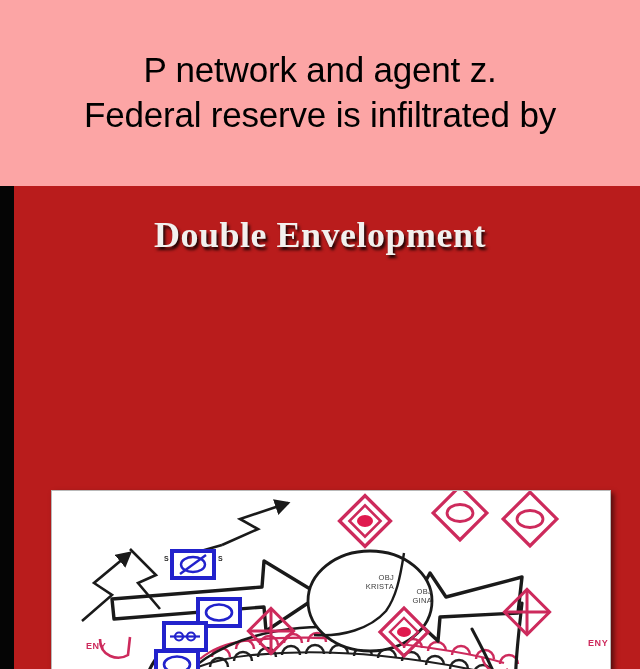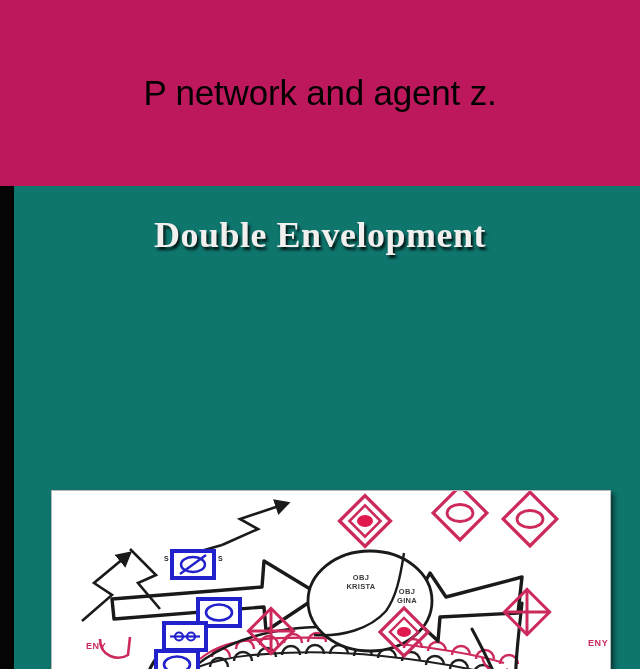--- a/index.html
+++ b/index.html
@@ -11,21 +11,21 @@
     width: 640px;
     height: 669px;
     overflow: hidden;
     font-family: "Liberation Sans", sans-serif;
   }
 
   
   #caption {
     width: 640px;
     height: 186px;
-    background: #be185d;
+    background: #fca5a5;
     display: flex;
     flex-direction: column;
     align-items: center;
     justify-content: center;
     box-sizing: border-box;
     padding: 4px 10px 6px 10px;
   }
   .cap-line {
     font-family: "Liberation Sans", sans-serif;
     font-size: 35px;
@@ -34,21 +34,21 @@
     text-align: center;
     white-space: nowrap;
     letter-spacing: -0.2px;
   }
 
   
   #slide {
     position: relative;
     width: 640px;
     height: 483px;
-    background: #0f766e;
+    background: #b91c1c;
     overflow: hidden;
   }
   #left-black-bar {
     position: absolute;
     left: 0; top: 0;
     width: 14px; height: 483px;
     background: #050505;
   }
   #slide-title {
     position: absolute;
@@ -80,41 +80,42 @@
     font-family: "Liberation Sans", sans-serif;
     font-weight: bold;
     font-size: 9px;
     color: #cd2a5c;
     letter-spacing: 0.6px;
     margin-left: 28px;
   }
   .objlbl {
     position: absolute;
     font-family: "Liberation Sans", sans-serif;
-    font-weight: bold;
+    font-weight: normal;
     font-size: 7.5px;
     color: #3a3a3a;
-    text-align: center;
+    text-align: right;
     line-height: 9px;
     white-space: pre-line;
     letter-spacing: 0.3px;
   }
   .smark {
     position: absolute;
     font-family: "Liberation Sans", sans-serif;
     font-weight: bold;
     font-size: 7px;
     color: #2b2b2b;
   }
 </style>
 </head>
 <body>
 
 <div id="caption">
   <div class="cap-line">P network and agent z.</div>
+  <div class="cap-line">Federal reserve is infiltrated by</div>
 </div>
 
 <div id="slide">
 
   <div id="left-black-bar"></div>
 
   <div id="slide-title">Double Envelopment</div>
 
   <div id="panel">
 

